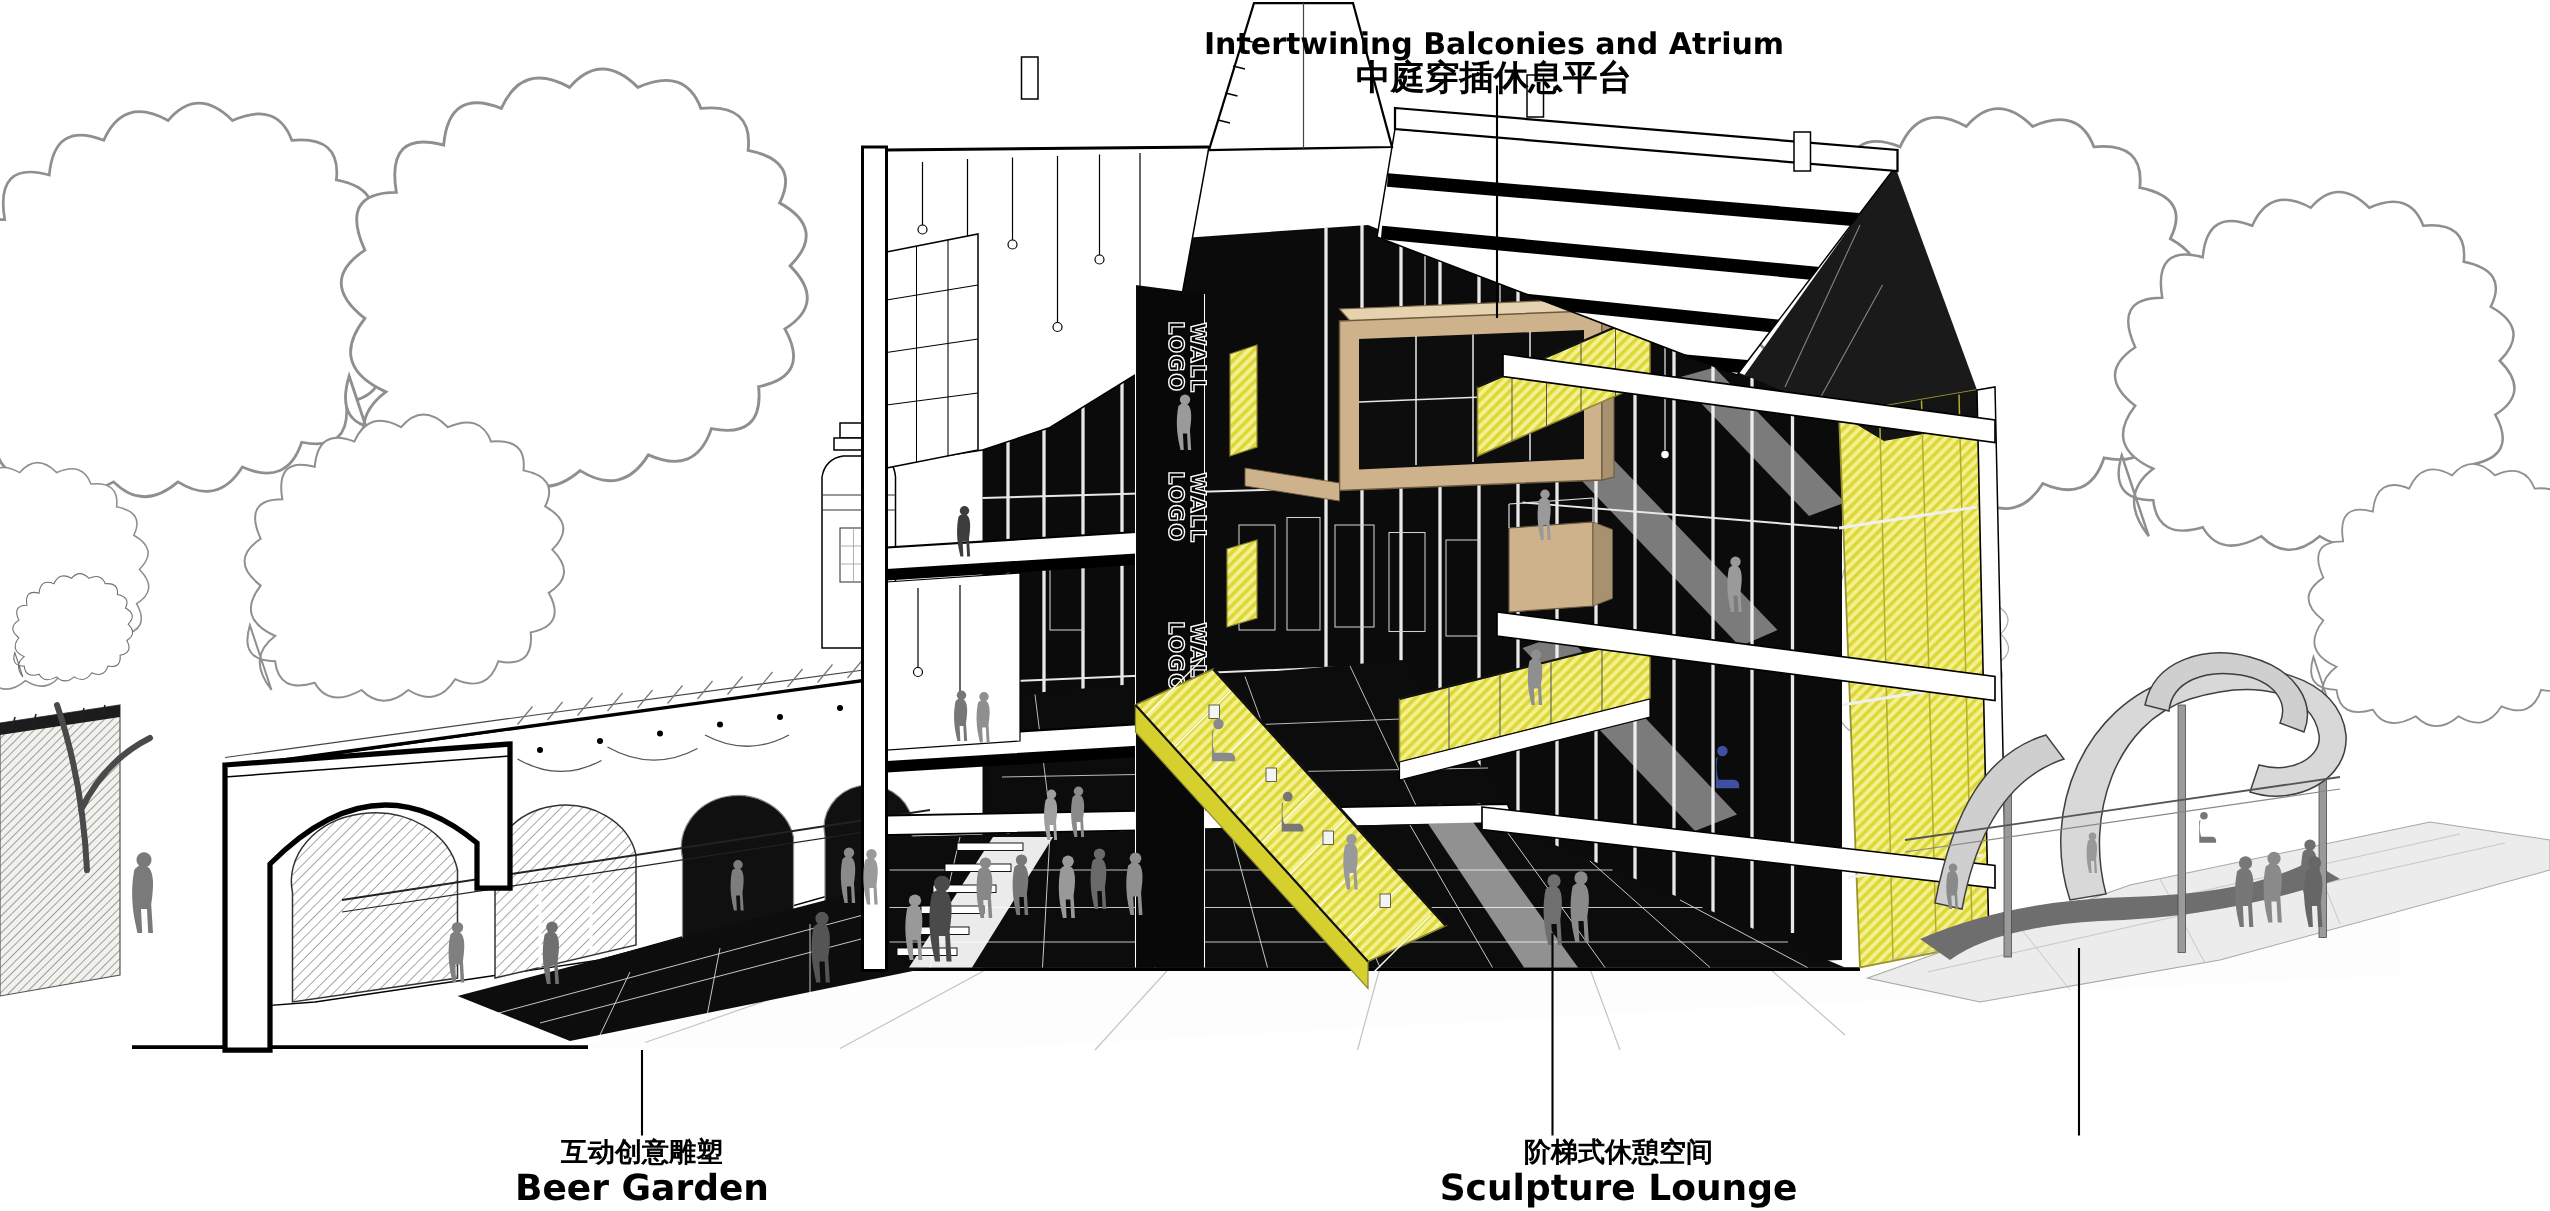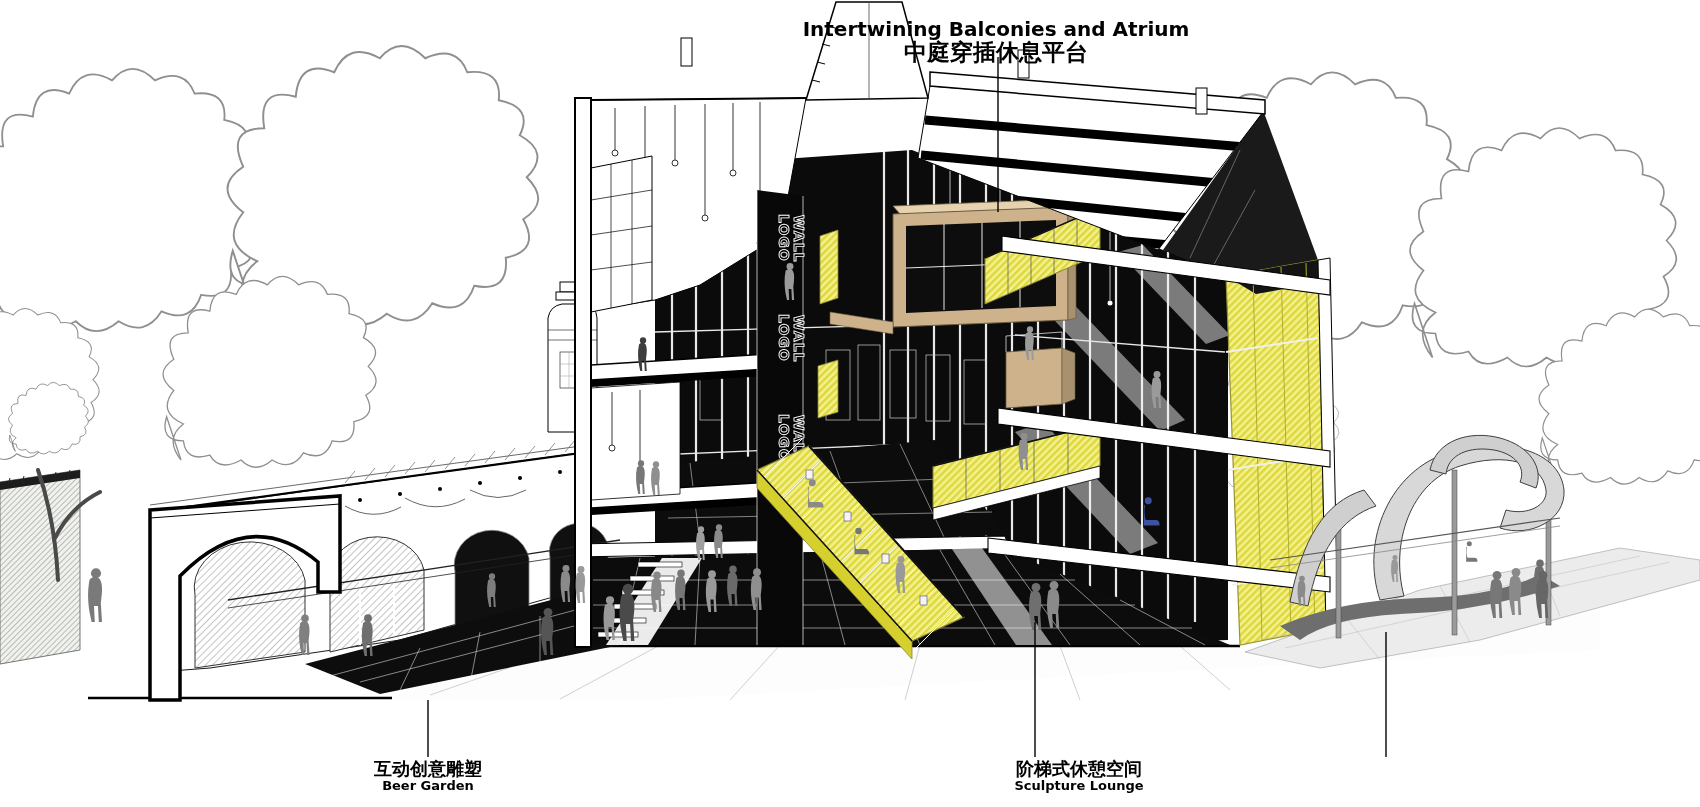--- a/index.html
+++ b/index.html
@@ -1,20 +1,20 @@
 <!DOCTYPE html>
 <html><head>
 <meta charset="utf-8">
 <style>
   html,body{margin:0;padding:0;background:#ffffff;}
   .canvas{position:relative;width:1700px;height:807px;background:#fff;overflow:hidden;
           font-family:"DejaVu Sans","Liberation Sans",sans-serif;color:#000;}
   .canvas svg{position:absolute;left:0;top:0;}
   .label{position:absolute;transform:translateX(-50%);text-align:center;font-weight:700;line-height:1.12;white-space:nowrap;}
-  .label .en{font-size:13px;display:block;}
+  .label .en{font-size:24px;display:block;}
   .label .zh{font-size:18px;display:block;}
   .label-top .en{font-size:20px;}
   .label-top .zh{font-size:23px;}
 </style>
 </head>
 <body>
 
 <div class="canvas">
 <svg width="1700" height="807" viewBox="0 0 1700 807">
 <defs>

